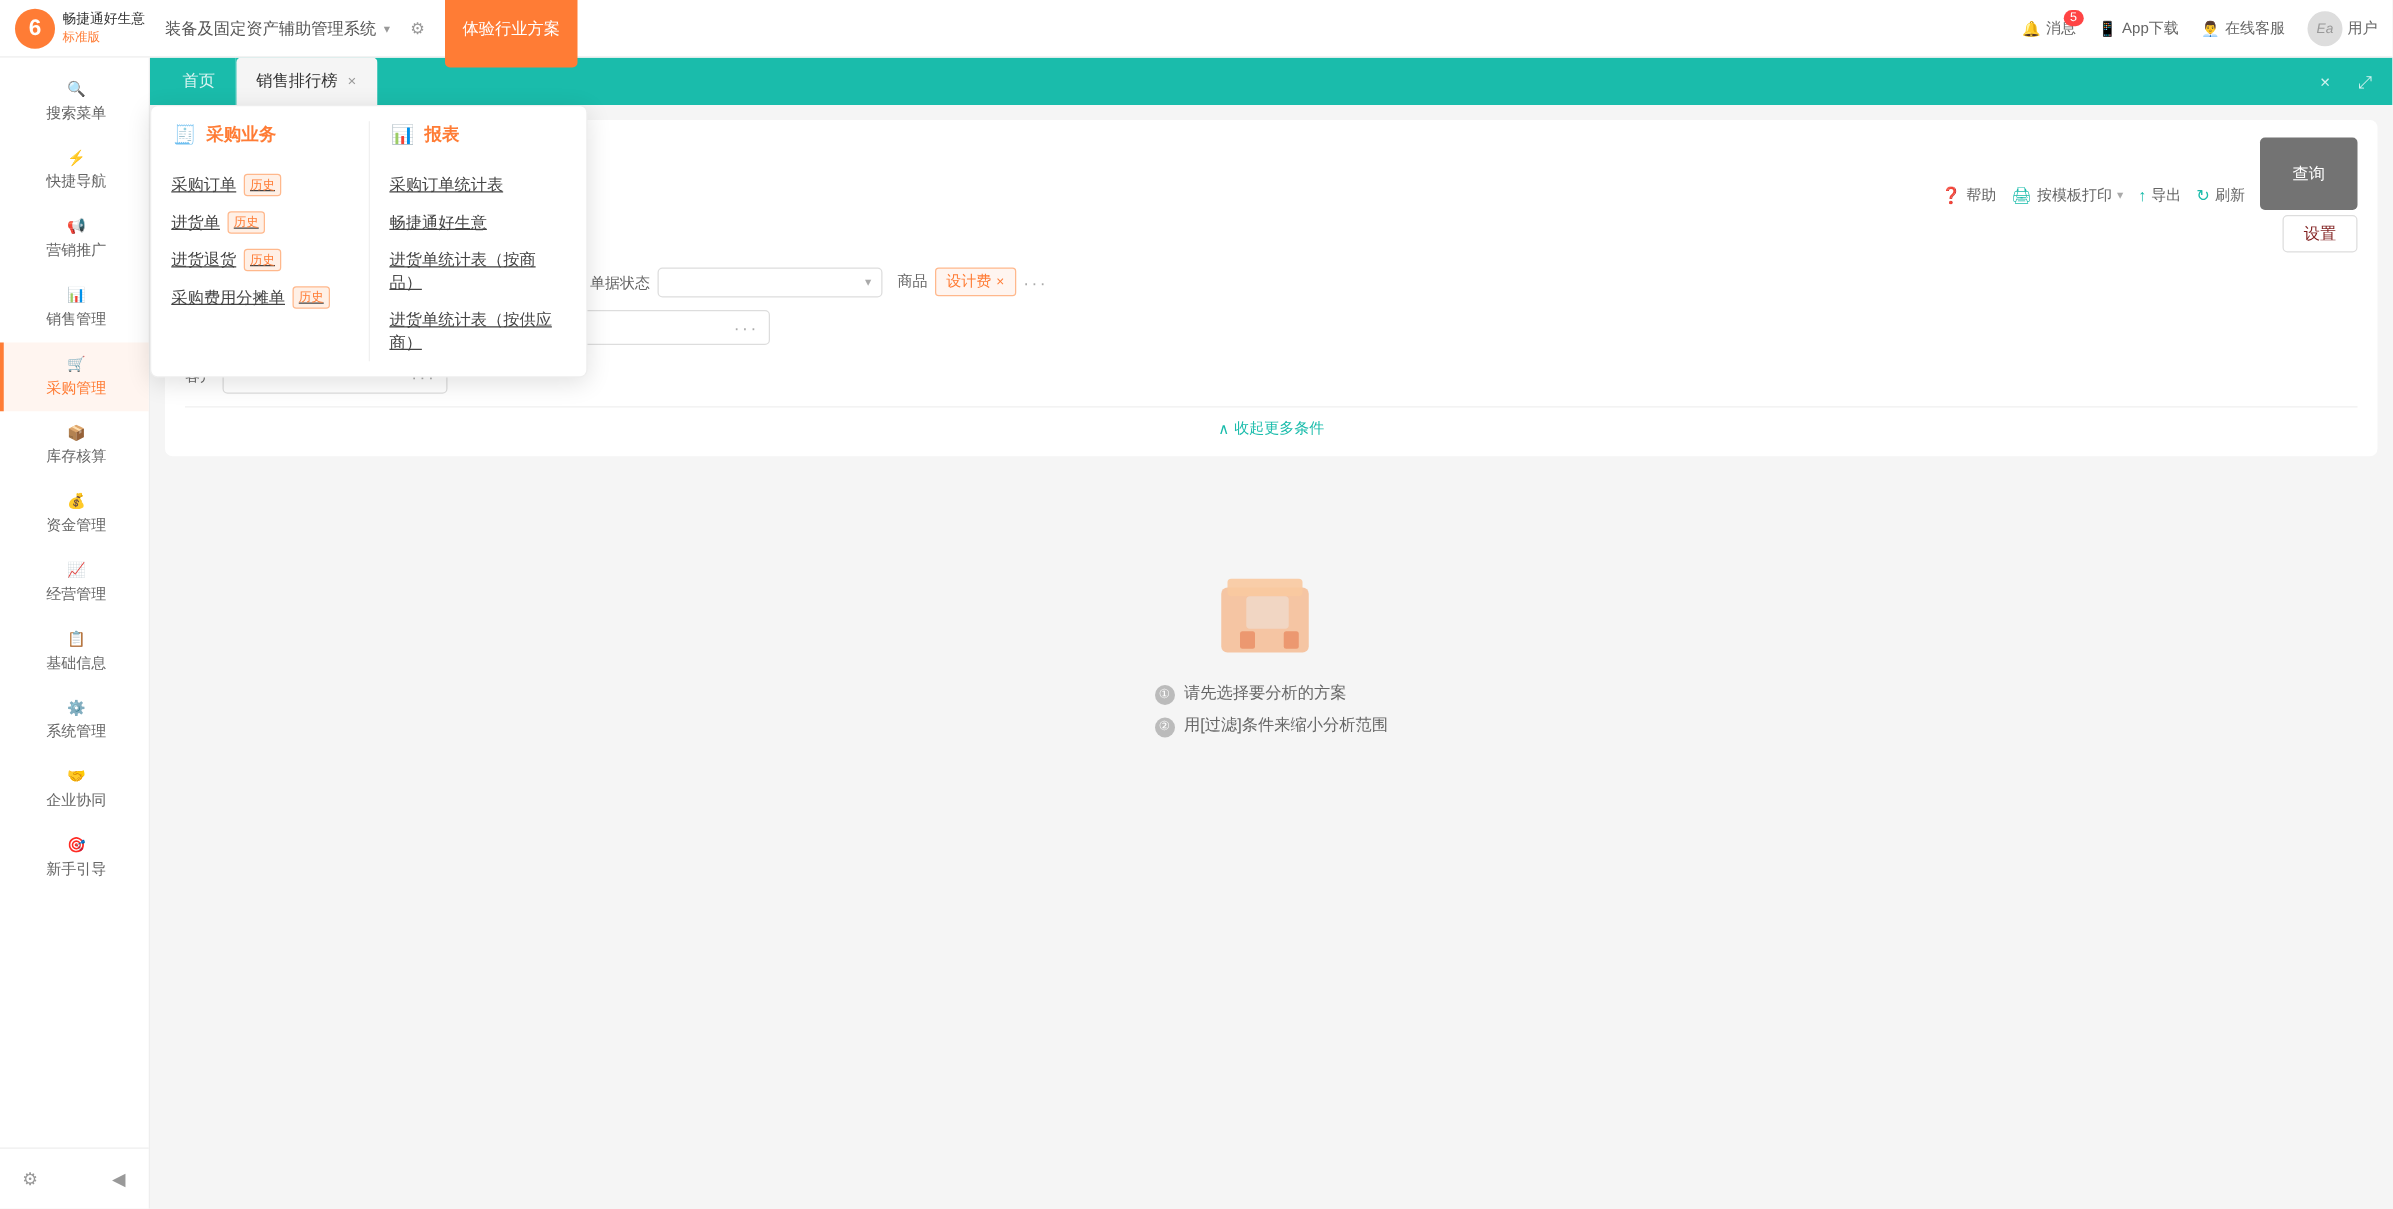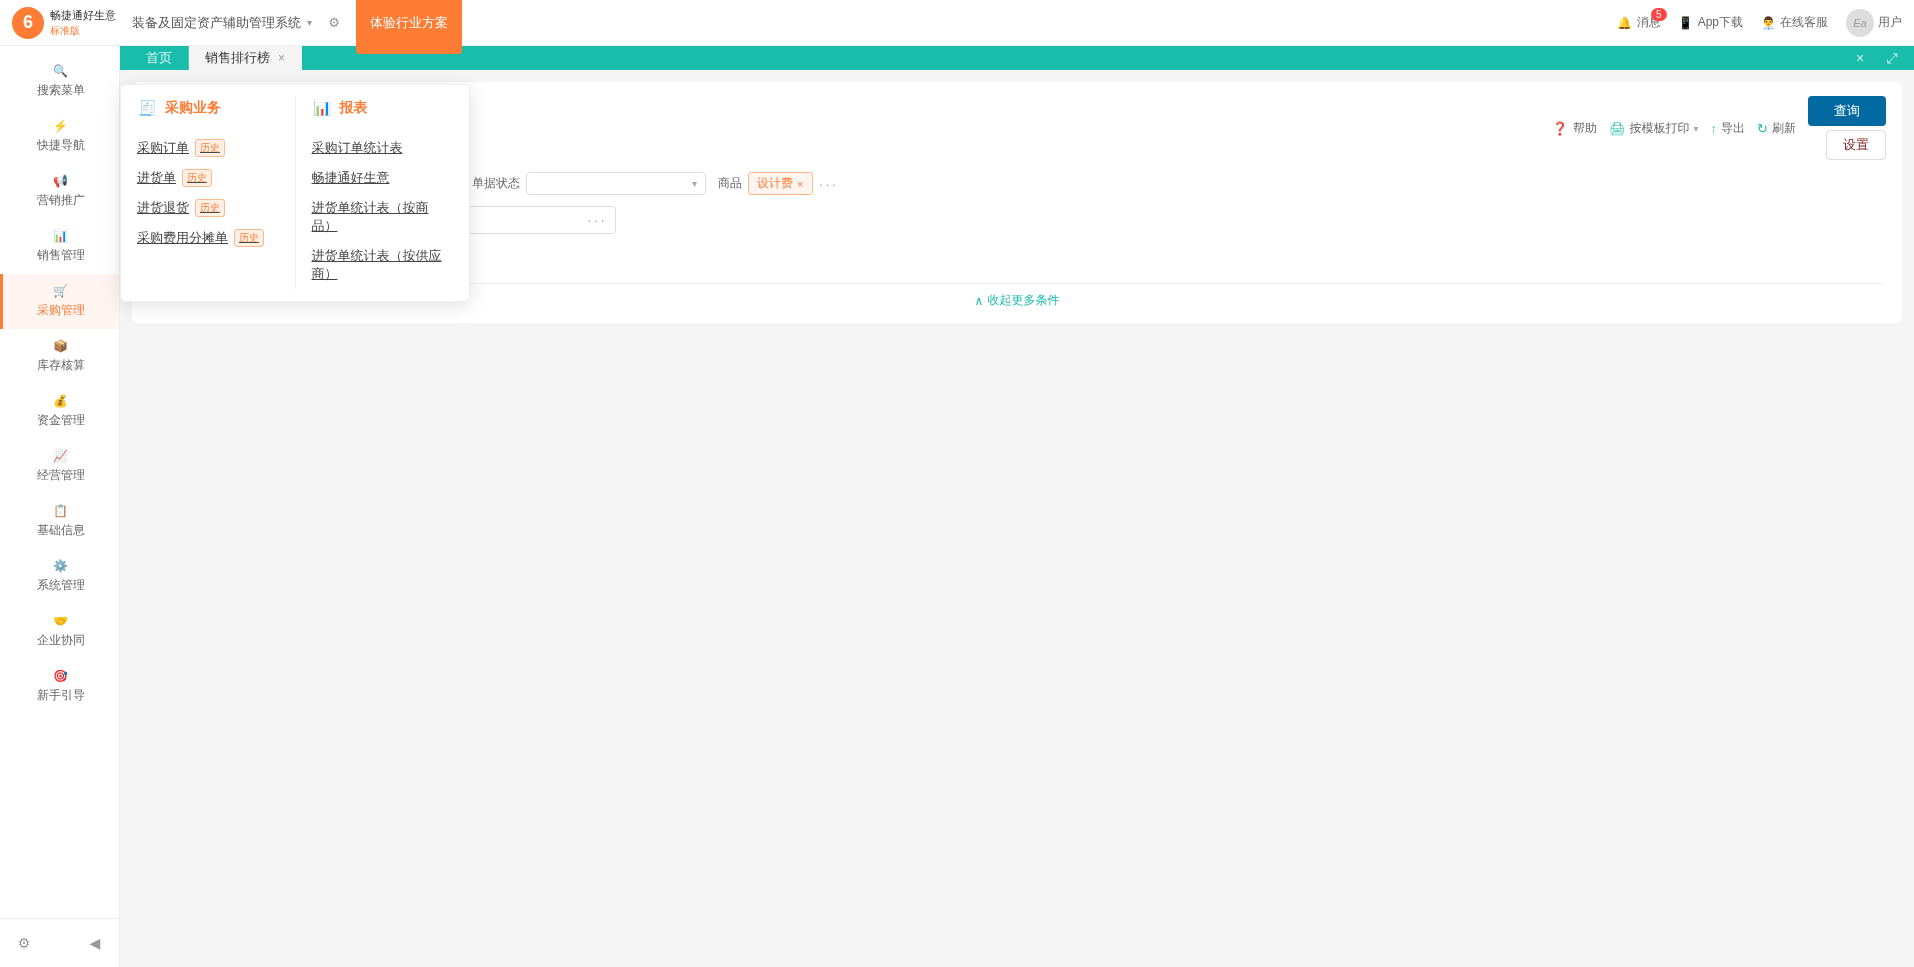--- a/index.html
+++ b/index.html
@@ -172,21 +172,21 @@
       flex-direction: column;
       background: #f5f5f5;
     }
 
     
     .tab-bar {
       background: #1abcab;
       display: flex;
       align-items: center;
       padding: 0 10px;
-      height: 24px;
+      height: 38px;
     }
     .tab-item {
       padding: 0 16px;
       height: 38px;
       display: flex;
       align-items: center;
       gap: 8px;
       cursor: pointer;
       color: rgba(255,255,255,0.85);
       font-size: 13px;
@@ -240,24 +240,24 @@
     .toolbar-btn {
       display: flex;
       align-items: center;
       gap: 4px;
       color: #666;
       cursor: pointer;
       font-size: 12px;
     }
     .toolbar-btn .btn-icon { color: #1abcab; font-size: 13px; }
     .query-btn {
-      background: #0369a1;
+      background: #737373;
       color: white;
       border: none;
-      padding: 6px 20px;
+      padding: 20px 20px;
       border-radius: 4px;
       cursor: pointer;
       font-size: 13px;
     }
     .set-btn {
       background: #fff;
       color: #7f1d1d;
       border: 1px solid #ddd;
       padding: 5px 16px;
       border-radius: 4px;
@@ -626,20 +626,41 @@
         </div>
 
         <div class="collapse-row">
           <div class="collapse-btn">
             <span>∧</span>
             <span>收起更多条件</span>
           </div>
         </div>
       </div>
 
+      <div class="empty-area">
+        <div class="empty-illustration">
+          <svg width="100" height="80" viewBox="0 0 100 80">
+            <rect x="10" y="25" width="70" height="52" rx="5" fill="#f5b98e" opacity="0.8"></rect>
+            <rect x="15" y="18" width="60" height="14" rx="3" fill="#f9c9a0" opacity="0.9"></rect>
+            <rect x="30" y="32" width="34" height="26" rx="3" fill="#f0ddd0" opacity="0.7"></rect>
+            <rect x="25" y="60" width="12" height="14" rx="2" fill="#e8845a" opacity="0.7"></rect>
+            <rect x="60" y="60" width="12" height="14" rx="2" fill="#e8845a" opacity="0.7"></rect>
+          </svg>
+        </div>
+        <div class="empty-text">
+          <div>
+            <span class="num">①</span>
+            <span>请先选择要分析的方案</span>
+          </div>
+          <div>
+            <span class="num">②</span>
+            <span>用[过滤]条件来缩小分析范围</span>
+          </div>
+        </div>
+      </div>
     </div>
   </div>
 </div>
 
 <div class="dropdown-menu">
   <div class="dropdown-cols">
     <div class="dropdown-col">
       <div class="dropdown-col-title">
         <span class="col-icon">🧾</span>
         <span>采购业务</span>

